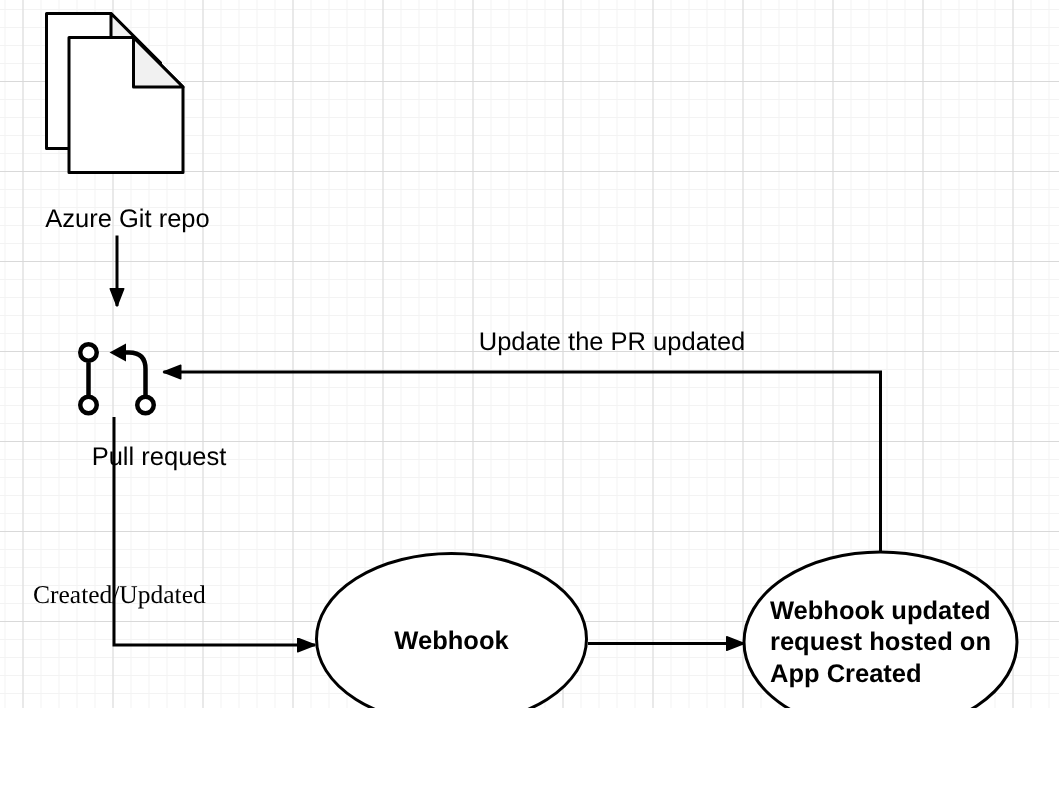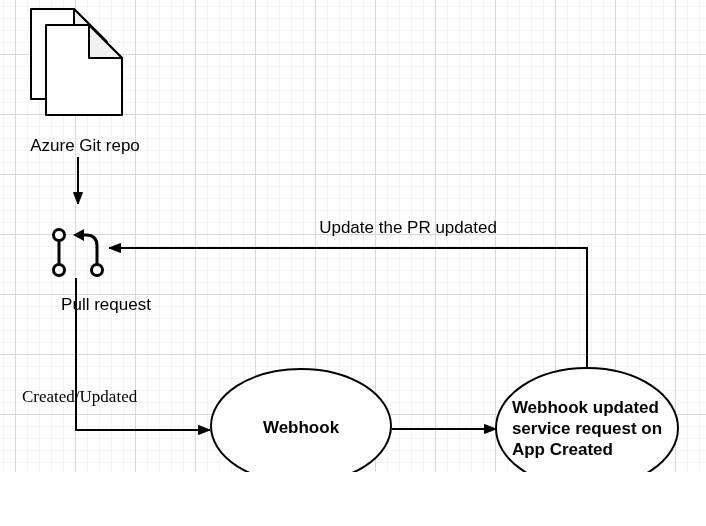--- a/index.html
+++ b/index.html
@@ -93,17 +93,17 @@
   <div class="lbl" style="left:22px; top:386px;font-family:Liberation Serif, serif;">Created/Updated</div>
 
   <div class="lbl center-x" style="left:408px; top:217px;">Update the PR updated</div>
 
   <div class="lbl center-xy" style="left:301px; top:427px;">
     <div>Webhook</div>
   </div>
 
   <div class="lbl center-xy" style="left:587px; top:428px;">
     <div>Webhook updated</div>
-    <div>service request on</div>
+    <div>request hosted on</div>
     <div>App Created</div>
   </div>
 
 </div>
 
 </body></html>

